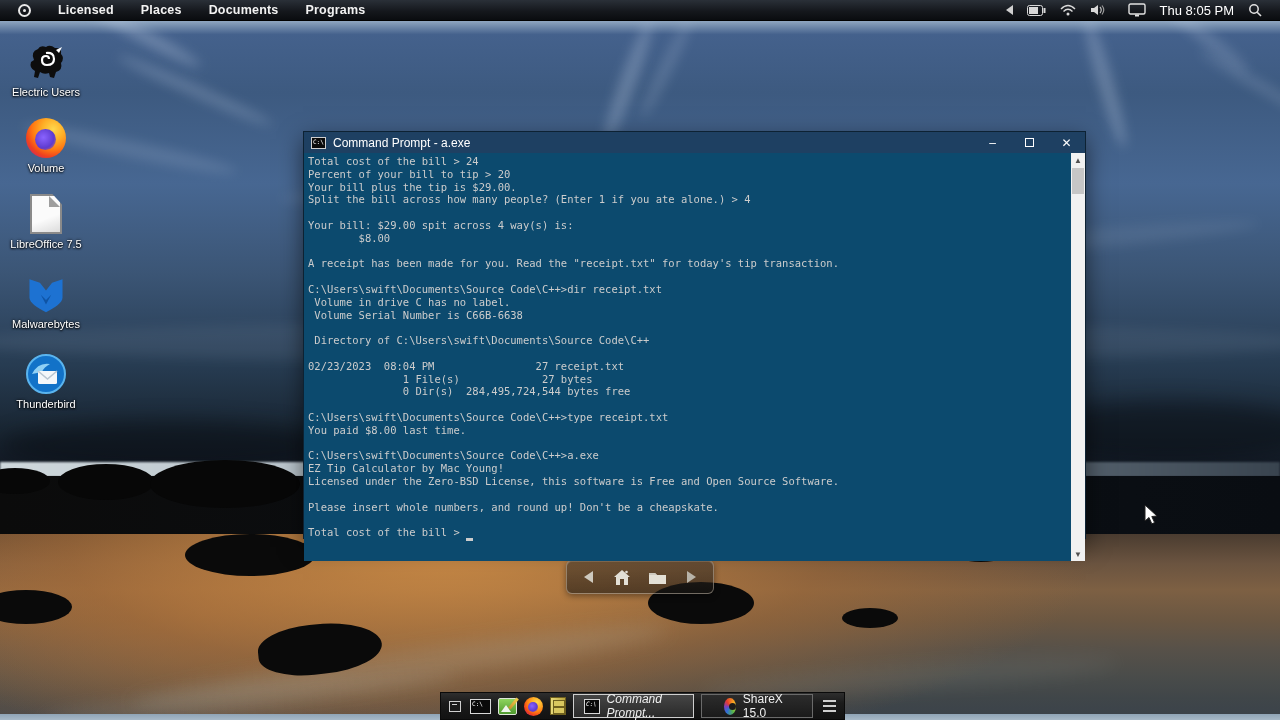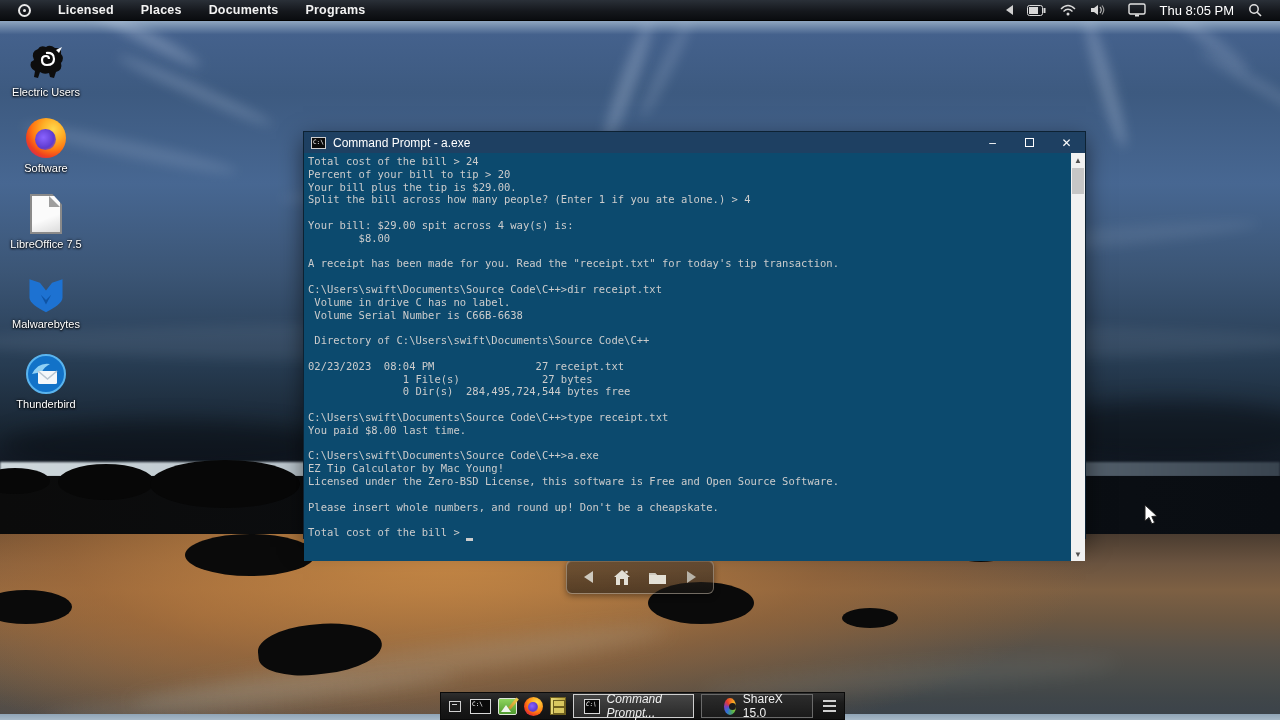--- a/index.html
+++ b/index.html
@@ -218,21 +218,21 @@
       <svg width="40" height="38" viewBox="0 0 40 38">
         <path d="M8 16 Q4 8 12 5 Q14 1 20 3 Q24 0 29 4 Q36 3 35 10 Q39 14 35 19 Q37 26 30 28 L28 34 L24 33 L23 29 Q18 31 14 28 L12 34 L8 33 L9 27 Q3 24 5 18 Z" fill="#0d0d0d"></path>
         <path d="M20 9 Q28 8 28 15 Q28 21 21 21 Q16 21 16 16 Q16 12 20 12 Q23 12 23 15" fill="none" stroke="#fff" stroke-width="2.2"></path>
         <path d="M30 6 L36 3 L33 9" fill="#fff"></path>
       </svg>
     </div>
     <div class="lbl">Electric Users</div>
   </div>
   <div class="dicon" style="top:80px;">
     <div class="art ff-circle" style="width:40px; height:40px;"></div>
-    <div class="lbl">Software</div>
+    <div class="lbl">Volume</div>
   </div>
   <div class="dicon" style="top:156px;">
     <div class="art lo-doc"></div>
     <div class="lbl">LibreOffice 7.5</div>
   </div>
   <div class="dicon" style="top:236px;">
     <div class="art" style="width:42px; height:40px;">
       <svg width="42" height="40" viewBox="0 0 24 23">
         <path d="M2.5 3 L8.5 5 L12 9.5 L15.5 5 L21.5 3 L21.5 13.5 C21.5 16.5 17 19.5 12 22 C7 19.5 2.5 16.5 2.5 13.5 Z" fill="#1d72d2"></path>
         <path d="M9 12 L12 15 L15 12 L12 17.5 Z" fill="#0f54a5"></path>

